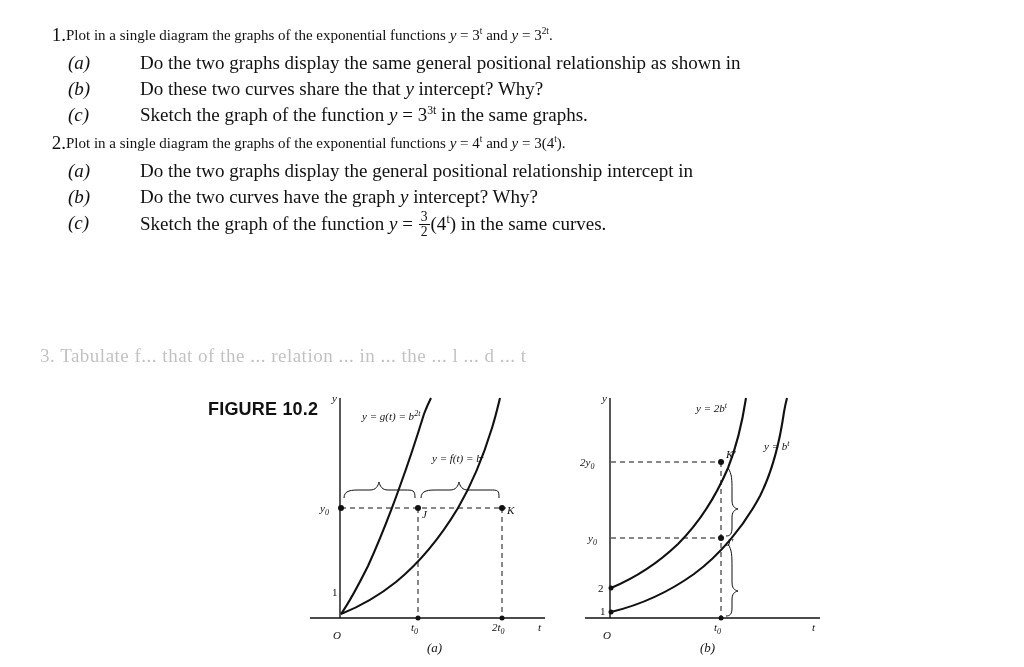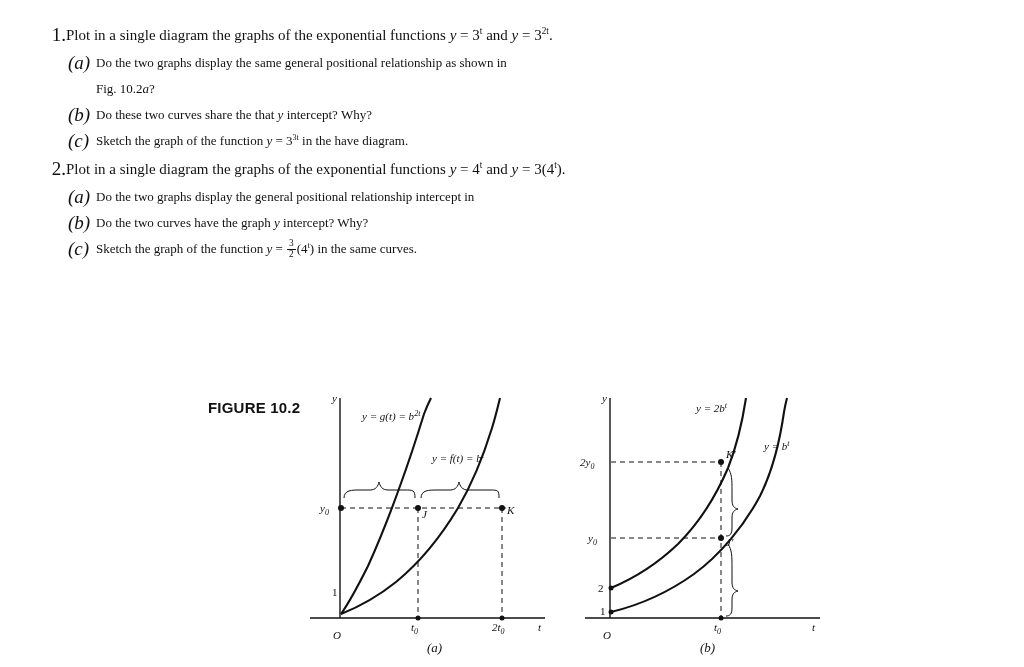--- a/index.html
+++ b/index.html
@@ -15,40 +15,40 @@
 
   
   .exercises{
     position:absolute;left:40px;top:22px;width:900px;
   }
   .ex-item{display:flex;align-items:flex-start;margin-bottom:2px;}
   .ex-num{width:26px;flex:0 0 26px;text-align:right;font-size:19px;line-height:26px;}
   .ex-body{flex:1;font-size:15px;line-height:26px;}
   .sub{display:flex;align-items:flex-start;margin-left:28px;}
   .sub-lbl{width:28px;flex:0 0 28px;font-size:19px;line-height:26px;font-style:italic;}
-  .sub-body{flex:1;font-size:13px;line-height:26px;}
+  .sub-body{flex:1;font-size:19px;line-height:26px;margin-left:44px;}
   .justified{text-align:justify;}
   .it{font-style:italic;}
   sup{font-size:0.62em;vertical-align:super;line-height:0;}
   .frac{display:inline-block;vertical-align:-0.42em;text-align:center;font-size:0.72em;line-height:1.02;margin:0 1px;}
   .frac .num{display:block;border-bottom:1px solid #111;padding:0 2px;}
   .frac .den{display:block;padding:0 2px;}
 
   
   .cutoff{
     position:absolute;left:40px;top:348px;width:700px;height:16px;
     overflow:hidden;opacity:0.30;font-size:19px;line-height:16px;color:#333;
     letter-spacing:0.5px;
   }
 
   
   .figure-label{
     position:absolute;left:208px;top:399px;
     font-family:"Liberation Sans", sans-serif;
-    font-weight:bold;font-size:15px;letter-spacing:0.2px;color:#111;
+    font-weight:bold;font-size:18px;letter-spacing:0.2px;color:#111;
   }
   .fig-wrap{position:absolute;left:300px;top:390px;width:560px;height:265px;}
   .cap{
     position:absolute;font-style:italic;font-size:13px;color:#111;
     font-family:"Liberation Serif", serif;
   }
   .cap-a{left:427px;top:640px;}
   .cap-b{left:700px;top:640px;}
 
   svg{display:block;}
@@ -71,32 +71,31 @@
       <div class="ex-num">1.</div>
       <div class="ex-body">
         Plot in a single diagram the graphs of the exponential functions <span class="it">y</span> = 3<sup>t</sup> and <span class="it">y</span> = 3<sup>2t</sup>.
       </div>
     </div>
 
     <div class="sub">
       <div class="sub-lbl">(a)</div>
       <div class="sub-body">
         <div class="justified" style="width:640px;">Do the two graphs display the same general positional relationship as shown in</div>
-        <div><span>Fig. 10.2</span><span class="it">a</span><span>?</span></div>
       </div>
     </div>
 
     <div class="sub">
       <div class="sub-lbl">(b)</div>
       <div class="sub-body"><span>Do these two curves share the that </span><span class="it">y</span><span> intercept? Why?</span></div>
     </div>
 
     <div class="sub">
       <div class="sub-lbl">(c)</div>
-      <div class="sub-body"><span>Sketch the graph of the function </span><span class="it">y</span><span> = 3</span><sup>3t</sup><span> in the have diagram.</span></div>
+      <div class="sub-body"><span>Sketch the graph of the function </span><span class="it">y</span><span> = 3</span><sup>3t</sup><span> in the same graphs.</span></div>
     </div>
 
     <div class="ex-item" style="margin-top:2px;">
       <div class="ex-num">2.</div>
       <div class="ex-body">
         Plot in a single diagram the graphs of the exponential functions <span class="it">y</span> = 4<sup>t</sup> and <span class="it">y</span> = 3(4<sup>t</sup>).
       </div>
     </div>
 
     <div class="sub">
@@ -111,20 +110,21 @@
       <div class="sub-body"><span>Do the two curves have the graph </span><span class="it">y</span><span> intercept? Why?</span></div>
     </div>
 
     <div class="sub">
       <div class="sub-lbl">(c)</div>
       <div class="sub-body"><span>Sketch the graph of the function </span><span class="it">y</span><span> = </span><span class="frac"><span class="num">3</span><span class="den">2</span></span><span>(4</span><sup>t</sup><span>) in the same curves.</span></div>
     </div>
 
   </div>
 
+  <div class="cutoff">3. Tabulate f...  that of the ...  relation ...  in ... the ... l ... d ... t</div>
 
   <div class="figure-label">FIGURE 10.2</div>
 
   <div class="fig-wrap">
     <svg width="560" height="265" viewBox="0 0 560 265">
 
       <g>
 
         <path class="axis" d="M40 8 L40 228"></path>
         <path class="axis" d="M10 228 L245 228"></path>

